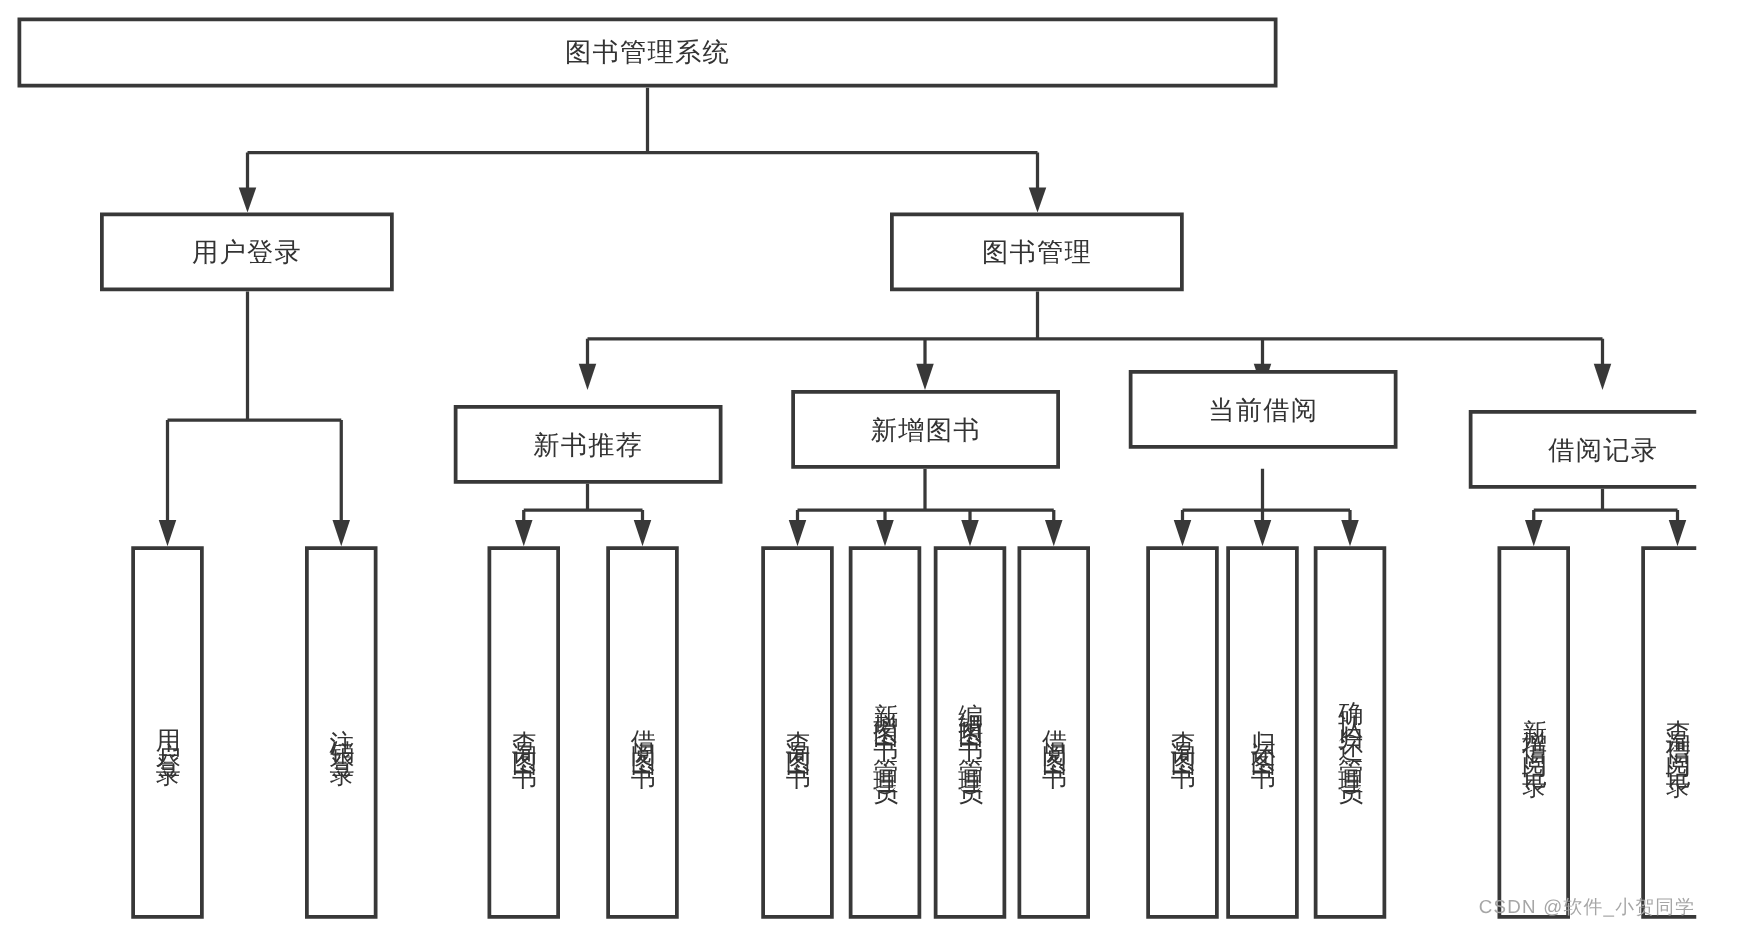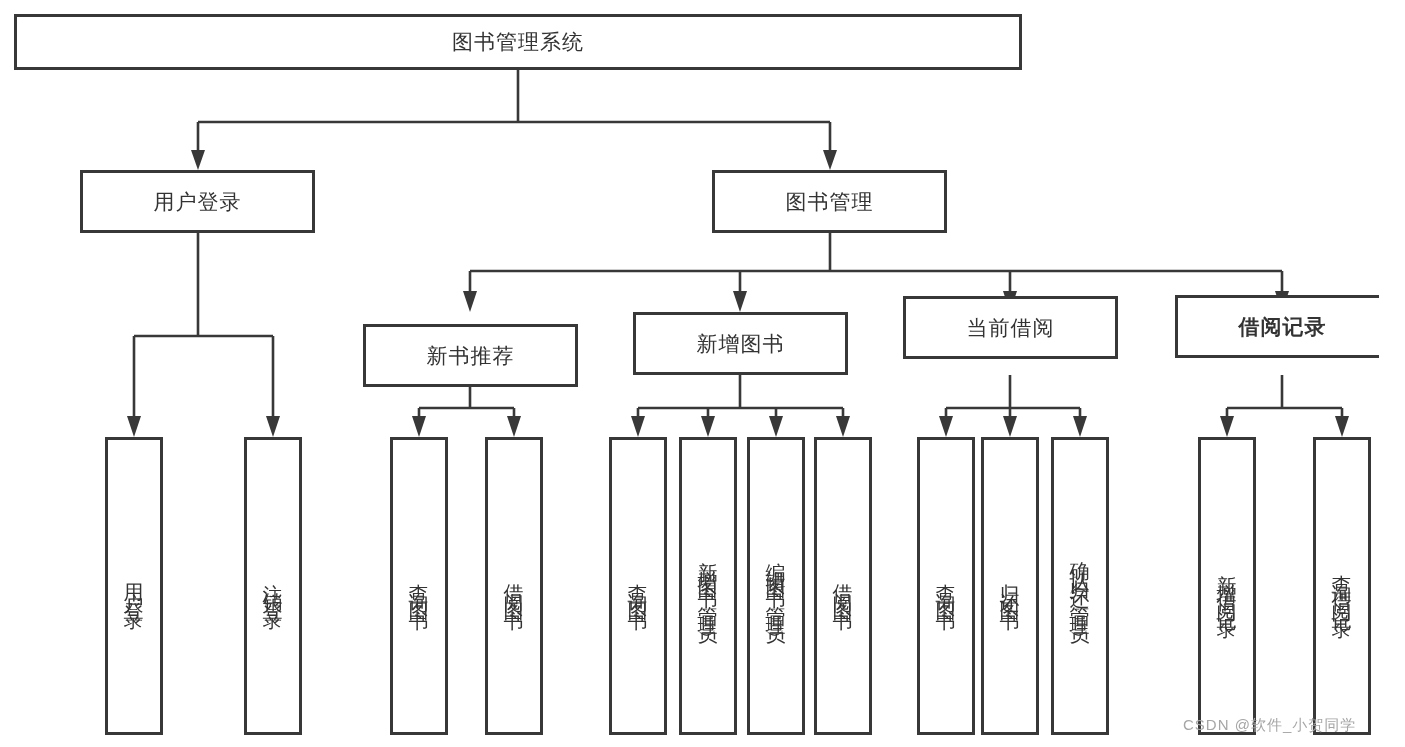--- a/index.html
+++ b/index.html
@@ -3,21 +3,20 @@
 <meta charset="utf-8">
 <style>
   html, body { margin: 0; padding: 0; background: #ffffff; }
   #canvas {
     position: relative;
     width: 1357px;
     height: 747px;
     background: #ffffff;
     font-family: "Liberation Sans", "DejaVu Sans", sans-serif;
     overflow: hidden;
-    padding-left: 22px;
   }
   #connectors {
     position: absolute;
     left: 0; top: 0;
     width: 1405px; height: 747px;
     pointer-events: none;
   }
   .node {
     position: absolute;
     box-sizing: border-box;
@@ -122,21 +121,21 @@
 
   <div class="node hbox" style="left:363px; top:324px; width:215px;align-items:center;">
     <span>新书推荐</span>
   </div>
   <div class="node hbox" style="left:633px; top:312px; width:215px;">
     <span>新增图书</span>
   </div>
   <div class="node hbox" style="left:903px; top:296px; width:215px;align-items:center;">
     <span>当前借阅</span>
   </div>
-  <div class="node hbox" style="left:1175px; top:295px; width:215px;font-weight:bold;">
+  <div class="node hbox" style="left:1175px; top:328px; width:215px;">
     <span>借阅记录</span>
   </div>
 
   <div class="node vbox" style="left:105px; top:437px;">
     <span class="vtext">用户登录</span>
   </div>
   <div class="node vbox" style="left:244px; top:437px;">
     <span class="vtext">注销登录</span>
   </div>
 

